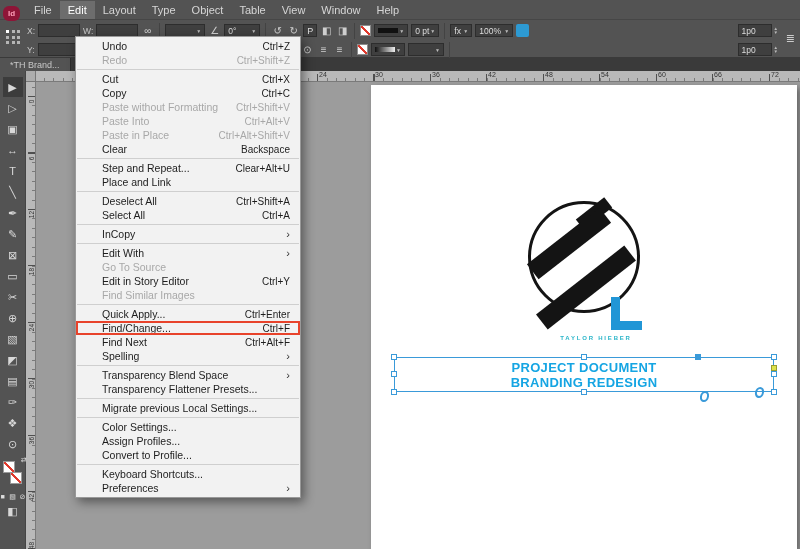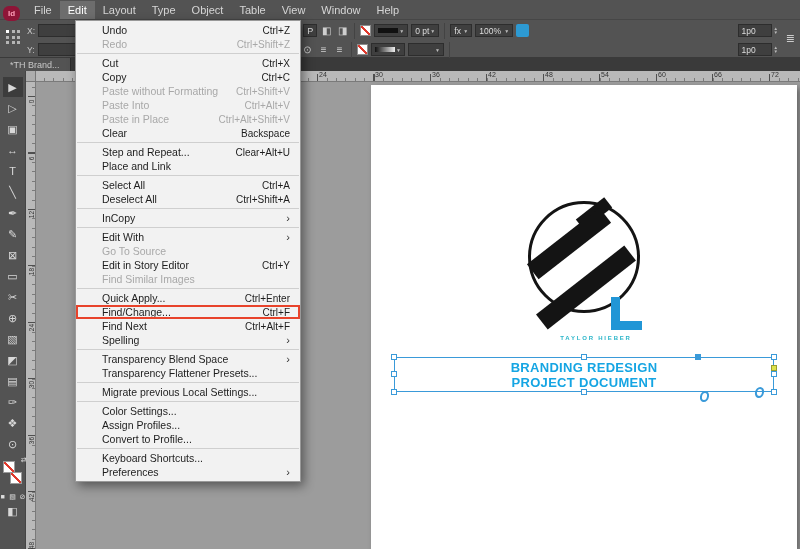--- a/index.html
+++ b/index.html
@@ -78,21 +78,21 @@
   .tframe{position:absolute;left:358px;top:275px;width:380px;height:35px;border:1px solid #3a9ad9;}
   .heading{position:absolute;left:359px;top:278px;width:378px;text-align:center;font-weight:bold;font-size:13px;line-height:15px;color:#15a5e3;letter-spacing:.3px;}
   .handle{position:absolute;width:6px;height:6px;background:#fff;border:1px solid #3a9ad9;}
   .handle.filled{background:#3a9ad9;}
   .handle.yellow{background:#dde24e;border-color:#9a9e31;}
   .port{position:absolute;width:9px;height:11px;border:2px solid #3a9ad9;border-radius:50%;transform:skewX(-8deg);}
   .port.p1{left:664px;top:309px;}
   .port.p2{left:719px;top:305px;}
 
   
-  .edit-menu{position:absolute;left:75px;top:20px;width:226px;background:#f2f2f2;border:1px solid #999;box-shadow:3px 4px 10px rgba(0,0,0,.45);z-index:50;padding:2px 0;}
+  .edit-menu{position:absolute;left:75px;top:36px;width:226px;background:#f2f2f2;border:1px solid #999;box-shadow:3px 4px 10px rgba(0,0,0,.45);z-index:50;padding:2px 0;}
   .mi{display:flex;align-items:center;height:14px;padding:0 10px 0 26px;font-size:10.5px;color:#1d1d1d;}
   .mi-short{margin-left:auto;font-size:10px;}
   .mi-arrow{margin-left:auto;font-size:11px;line-height:1;color:#333;}
   .mi.dis{color:#a8a8a8;}
   .msep{height:1px;background:#cfcfcf;margin:2px 1px;}
   .mi.hl{outline:2px solid #e8432b;outline-offset:-2px;}
 </style>
 </head>
 <body>
 
@@ -288,22 +288,22 @@
       <div class="logo-circle"></div>
       <div class="logo-bar b1"></div>
       <div class="logo-bar b2"></div>
       <div class="logo-bar b3"></div>
       <div class="logo-l v"></div>
       <div class="logo-l h"></div>
       <div class="logo-word">TAYLOR HIEBER</div>
     </div>
 
     <div class="heading">
+      <div>PROJECT DOCUMENT</div>
       <div>BRANDING REDESIGN</div>
-      <div>PROJECT DOCUMENT</div>
     </div>
     <div class="tframe"></div>
 
     <div class="handle" style="left:355px;top:272px"></div>
     <div class="handle" style="left:545px;top:272px"></div>
     <div class="handle" style="left:735px;top:272px"></div>
     <div class="handle" style="left:355px;top:289px"></div>
     <div class="handle" style="left:735px;top:289px"></div>
     <div class="handle" style="left:355px;top:307px"></div>
     <div class="handle" style="left:545px;top:307px"></div>
@@ -352,26 +352,26 @@
     <div class="mi">
         <span>Step and Repeat...</span>
         <span class="mi-short">Clear+Alt+U</span>
       </div>
     <div class="mi">
         <span>Place and Link</span>
         <span class="mi-short"></span>
       </div>
     <div class="msep"></div>
     <div class="mi">
+        <span>Deselect All</span>
+        <span class="mi-short">Ctrl+Shift+A</span>
+      </div>
+    <div class="mi">
         <span>Select All</span>
         <span class="mi-short">Ctrl+A</span>
-      </div>
-    <div class="mi">
-        <span>Deselect All</span>
-        <span class="mi-short">Ctrl+Shift+A</span>
       </div>
     <div class="msep"></div>
     <div class="mi">
         <span>InCopy</span>
         <span class="mi-arrow">›</span>
       </div>
     <div class="msep"></div>
     <div class="mi">
         <span>Edit With</span>
         <span class="mi-arrow">›</span>

